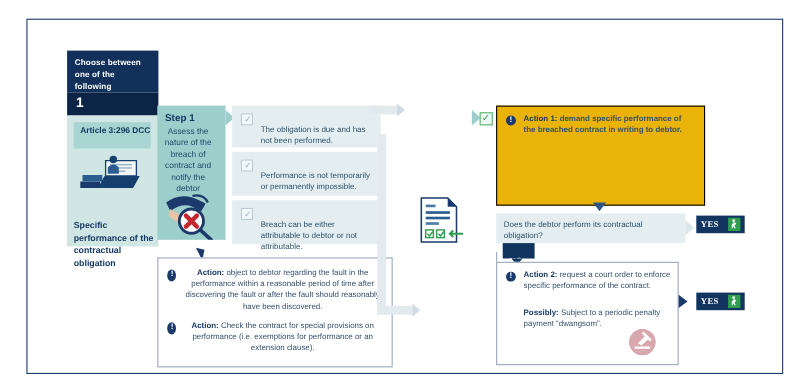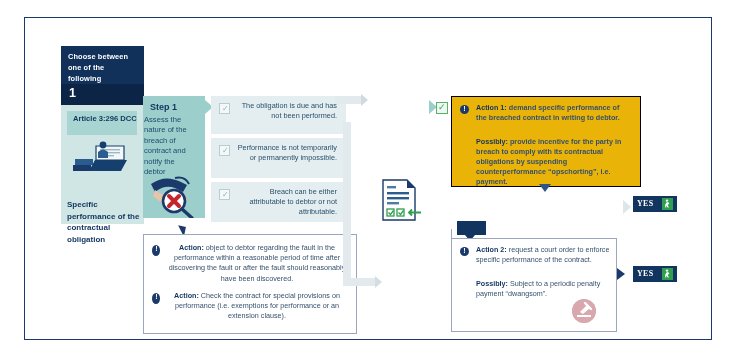--- a/index.html
+++ b/index.html
@@ -15,31 +15,31 @@
      font-size:7.4px;font-weight:bold;line-height:11.2px;padding:5px 6px 0 7px;box-sizing:border-box;letter-spacing:.1px;}
   #remedy-number{left:36px;top:66px;width:83px;height:21px;background:#0c2547;color:#fff;
      font-size:12.5px;font-weight:bold;padding:2px 0 0 8px;box-sizing:border-box;}
   #remedy-body{left:36px;top:87px;width:83px;height:119px;background:#cfe6e4;}
   #article-chip{left:42px;top:93px;width:70px;height:24px;background:#a8d5d2;color:#12355f;
      font-size:7.6px;font-weight:bold;line-height:10.5px;padding:3px 0 0 6px;box-sizing:border-box;}
   #remedy-icon{left:44px;top:120px;width:66px;height:36px;}
   #remedy-title{left:42px;top:156px;width:76px;font-size:8px;font-weight:bold;color:#12355f;line-height:11.5px;margin-top:25px;}
 
   
-  #step1{left:118px;top:78px;width:62px;height:122px;background:#9ccfcb;}
+  #step1{left:118px;top:78px;width:62px;height:122px;background:#9ccfcb;text-align:center;}
   #step1 .stitle{position:absolute;left:7px;top:6px;font-size:9px;font-weight:bold;color:#12355f;}
   #step1 .sdesc{position:absolute;left:1px;top:19px;width:54px;font-size:7.6px;color:#1d4b6e;line-height:10.4px;}
   #step1-arrow{left:180px;top:82px;width:0;height:0;border-top:7px solid transparent;border-bottom:7px solid transparent;border-left:8px solid #9ccfcb;}
   #step1-icon{left:120px;top:152px;width:58px;height:48px;}
 
   
   .cond{position:absolute;left:186px;width:135px;background:#e4eef1;}
   .cond .cbx{position:absolute;left:8px;top:7px;width:9px;height:9px;background:#f3f8f9;border:1px solid #b9ccd2;}
   .cond .cbx i{position:absolute;left:2px;top:0px;font-size:8px;font-style:normal;color:#8fb4bd;line-height:9px;}
-  .cond .ctx{position:absolute;left:26px;top:5px;width:100px;font-size:7.3px;color:#29506b;line-height:10.2px;text-align:right;}
+  .cond .ctx{position:absolute;left:26px;top:17px;width:100px;font-size:7.3px;color:#29506b;line-height:10.2px;}
   #cond0{top:78px;height:38px;}
   #cond1{top:120px;height:40px;}
   #cond2{top:164px;height:40px;}
 
   
   #actionbox{left:118px;top:216px;width:212px;height:98px;border:1px solid #9aa7bd;background:#fff;}
   #actionbox .a-ico{position:absolute;left:8px;width:8px;height:11px;}
   #actionbox .a-tx{position:absolute;left:23px;width:180px;font-size:7.2px;color:#35506d;line-height:10.2px;text-align:center;}
   #actionbox .a-tx b{color:#12355f;}
   #ab-notch{left:152px;top:208px;width:0;height:0;border-left:8px solid transparent;border-right:0 solid transparent;border-top:10px solid #1b3a6b;transform:rotate(12deg);}
@@ -193,27 +193,26 @@
 
   <div class="abs" id="rcbx">
         <i>✓</i>
       </div>
   <div class="abs" id="action1">
     <span class="bang" style="left:8px;top:8px"></span>
     <div class="a-tx" style="top:6px">
       <b>Action 1:</b>
       <span>demand specific performance of the breached contract in writing to debtor.</span>
     </div>
-    <div class="a-tx" style="top:40px">
-      <b>Possibly:</b>
-      <span>provide incentive for the party in breach to comply with its contractual obligations by suspending counterperformance “opschorting”, i.e. payment.</span>
-    </div>
   </div>
   <div class="abs" id="a1-down"></div>
 
+  <div class="abs" id="question">
+    <span>Does the debtor perform its contractual obligation?</span>
+  </div>
   <div class="abs" id="q-arrow"></div>
 
   <div class="yes" id="yes1">
     <span class="ytx">YES</span>
     <svg class="yico" viewBox="0 0 11 12">
       <rect x="0" y="0" width="11" height="12" fill="#2f9e4f"></rect>
       <circle cx="5" cy="2.6" r="1.2" fill="#fff"></circle>
       <path d="M5 4 L3.2 6.6 L3.2 9.6 L4.2 9.6 L4.2 7.4 L6 9.8 L6.9 9.2 L5.6 7 L7.4 5.4 L6.6 4.6 Z" fill="#fff"></path>
     </svg>
   </div>

